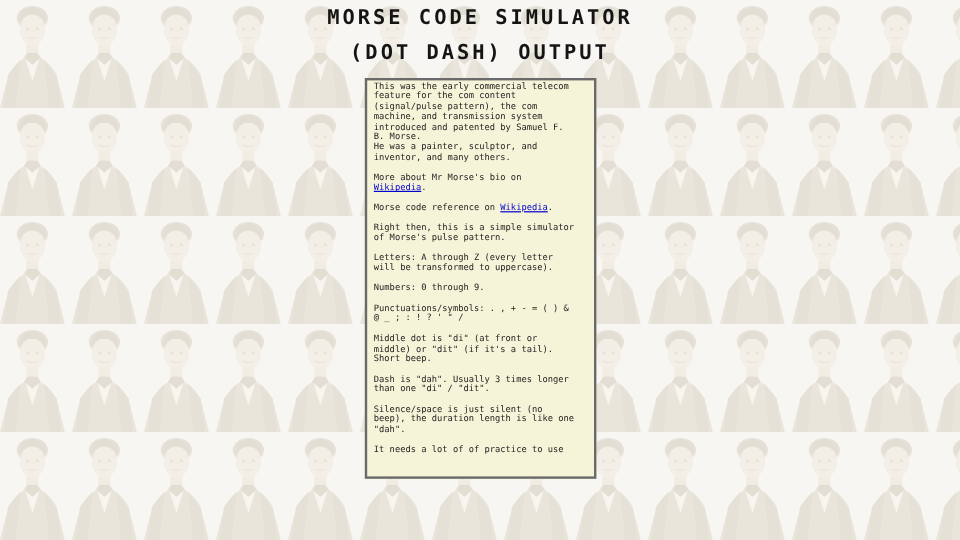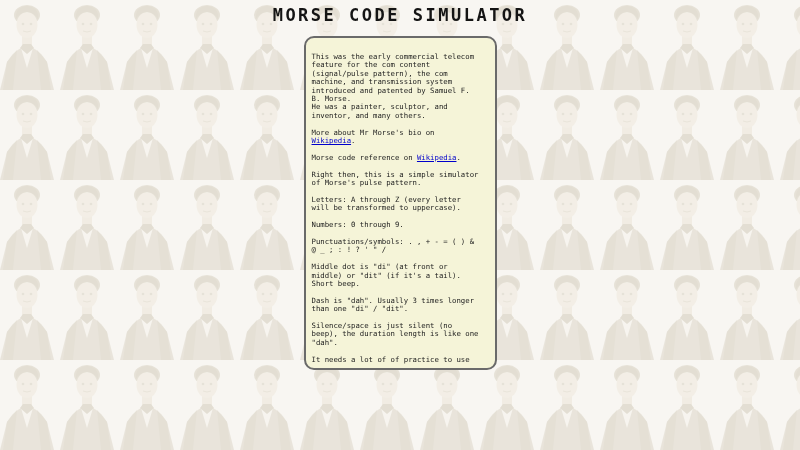--- a/index.html
+++ b/index.html
@@ -73,23 +73,23 @@
   .morse-input::placeholder {
     color: #858585;
     opacity: 1;
   }
   .info-box {
     margin-top: 6px;
     width: 193px;
     height: 334px;
     box-sizing: border-box;
     border: 2px solid #6a6a6a;
-    border-radius: 10px;
+    border-radius: 0;
     background: #f5f4d8;
-    padding: 15px 6px;
+    padding: 1px 6px;
     overflow: hidden;
     font-size: 7.3px;
     line-height: 8.4px;
     color: #1c1c1c;
     white-space: pre-wrap;
     text-align: left;
     font-family: "DejaVu Sans Mono", monospace;
   }
   .info-box a {
     color: #0000cc;
@@ -1218,20 +1218,21 @@
           <circle cx="26" cy="24" r="1.3" fill="#d9d2c3"></circle>
           <circle cx="34" cy="24" r="1.3" fill="#d9d2c3"></circle>
           <path d="M26,31 Q30,33 34,31" stroke="#ddd6c7" stroke-width="1" fill="none"></path>
         </g>
       </svg></div>
   </div>
 
 <div class="content">
   <div class="page-title">
     <div>MORSE CODE SIMULATOR</div>
+    <div>(DOT DASH) OUTPUT</div>
   </div>
 
 
 
   <div class="info-box">This was the early commercial telecom
 feature for the com content
 (signal/pulse pattern), the com
 machine, and transmission system
 introduced and patented by Samuel F.
 B. Morse.

